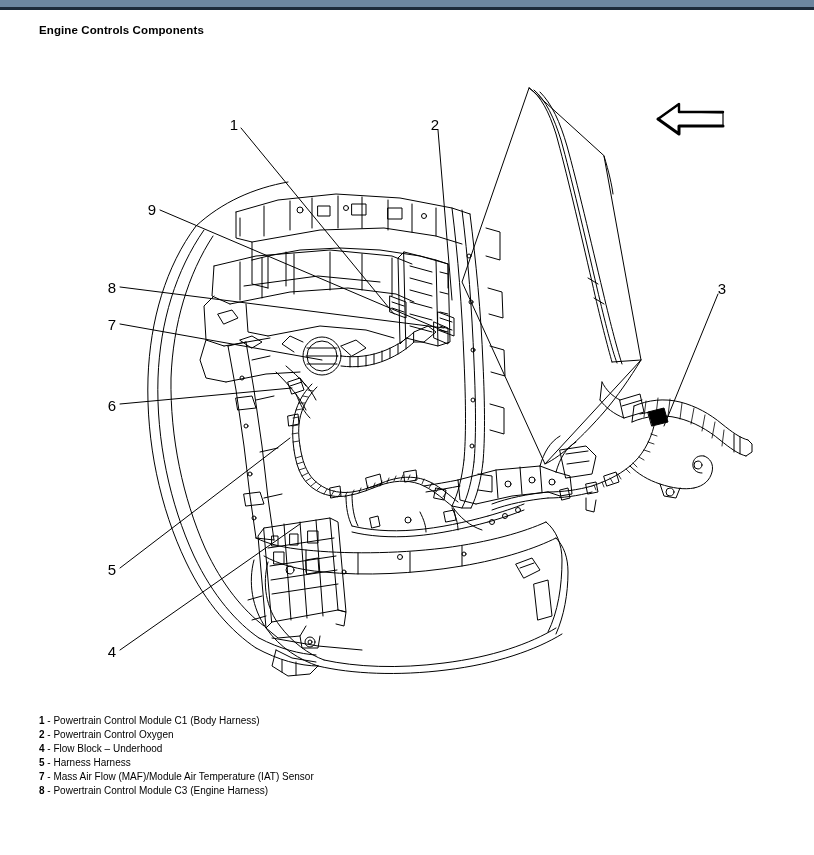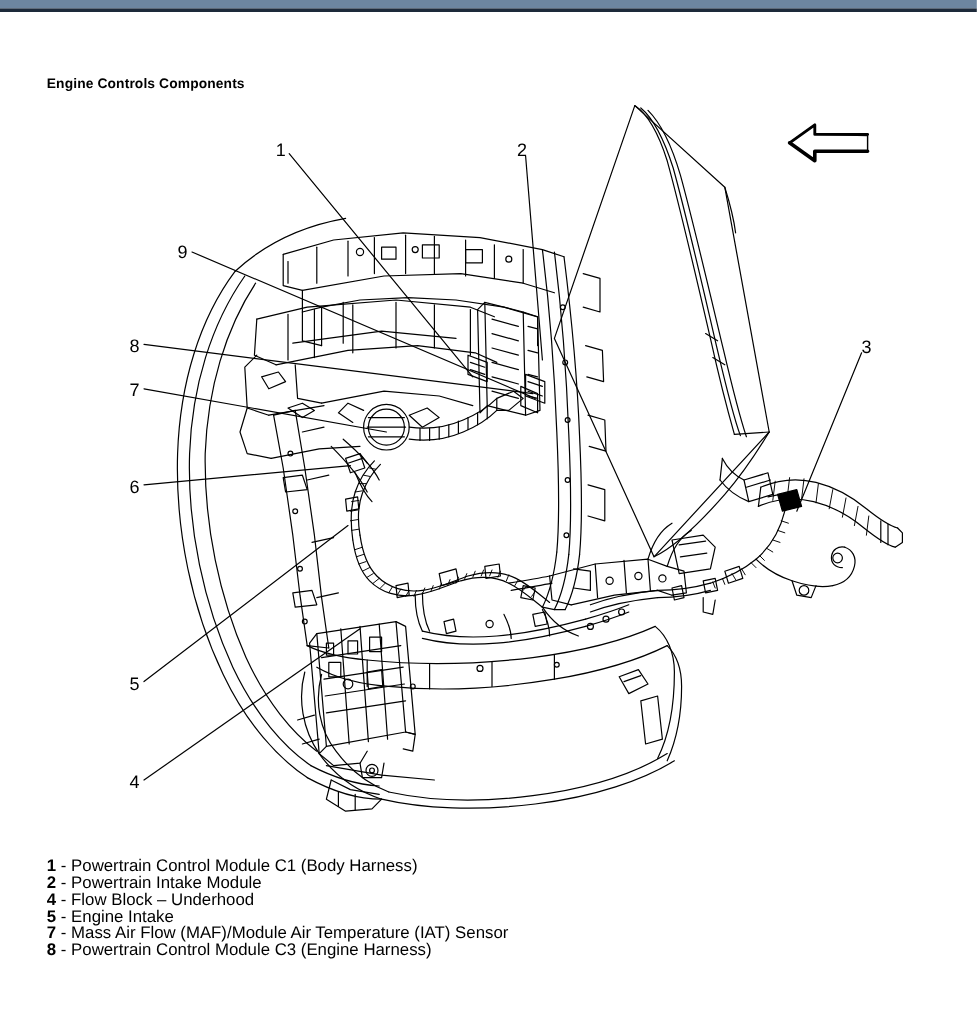--- a/index.html
+++ b/index.html
@@ -40,40 +40,39 @@
   
   .page-title {
     position: absolute;
     left: 39px;
     top: 24px;
     font-size: 11.5px;
     font-weight: bold;
     letter-spacing: 0.1px;
     color: #000;
     white-space: nowrap;
-    margin-top: 40px;
   }
   
   .diagram {
     position: absolute;
     left: 0;
     top: 60px;
     width: 814px;
     height: 640px;
   }
   .diagram svg { display: block; }
   
   .legend {
     position: absolute;
     left: 39px;
     top: 714px;
     width: 700px;
   }
   .legend-row {
-    font-size: 14px;
+    font-size: 10px;
     line-height: 14.1px;
     color: #000;
     white-space: nowrap;
   }
   .legend-num {
     font-weight: bold;
   }
   .legend-sep, .legend-text {
     font-weight: normal;
   }
@@ -496,27 +495,27 @@
         <text x="152" y="155" text-anchor="middle">9</text>
       </g>
     </svg>
   </div>
 
   <div class="legend">
     <div class="legend-row">
       <span class="legend-num">1</span><span class="legend-sep"> - </span><span class="legend-text">Powertrain Control Module C1 (Body Harness)</span>
     </div>
     <div class="legend-row">
-      <span class="legend-num">2</span><span class="legend-sep"> - </span><span class="legend-text">Powertrain Intake Module</span>
+      <span class="legend-num">2</span><span class="legend-sep"> - </span><span class="legend-text">Powertrain Control Oxygen</span>
     </div>
     <div class="legend-row">
       <span class="legend-num">4</span><span class="legend-sep"> - </span><span class="legend-text">Flow Block – Underhood</span>
     </div>
     <div class="legend-row">
-      <span class="legend-num">5</span><span class="legend-sep"> - </span><span class="legend-text">Engine Intake</span>
+      <span class="legend-num">5</span><span class="legend-sep"> - </span><span class="legend-text">Harness Harness</span>
     </div>
     <div class="legend-row">
       <span class="legend-num">7</span><span class="legend-sep"> - </span><span class="legend-text">Mass Air Flow (MAF)/Module Air Temperature (IAT) Sensor</span>
     </div>
     <div class="legend-row">
       <span class="legend-num">8</span><span class="legend-sep"> - </span><span class="legend-text">Powertrain Control Module C3 (Engine Harness)</span>
     </div>
   </div>
 
 </div>

